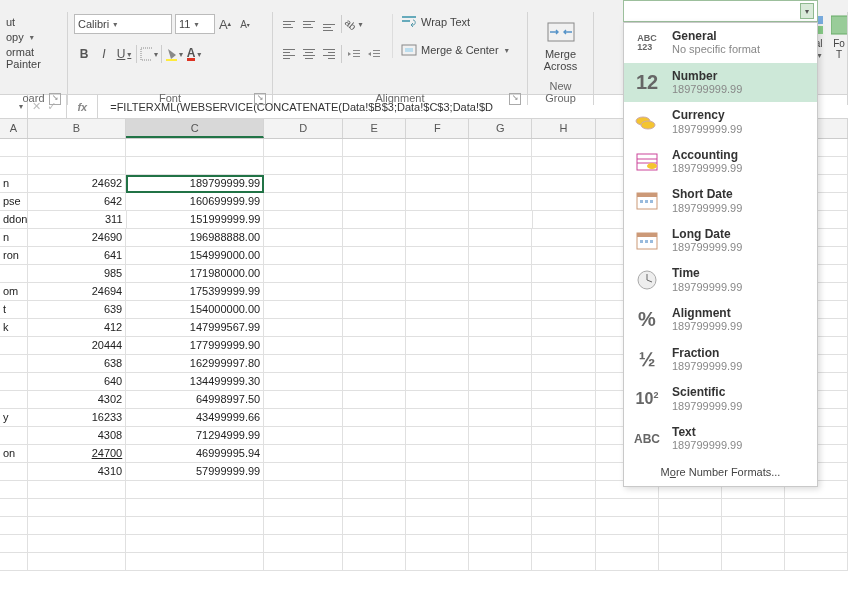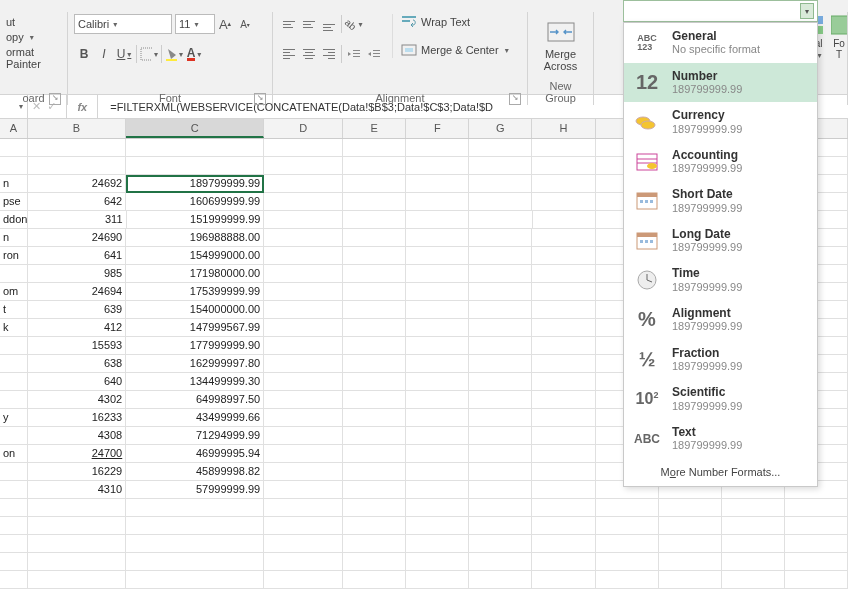--- a/index.html
+++ b/index.html
@@ -455,21 +455,21 @@
         <div class="cell" style="width: 64px;"></div>
         <div class="cell" style="width: 64px;"></div>
         <div class="cell" style="width: 64px;"></div>
         <div class="cell" style="width: 64px;"></div>
         <div class="cell" style="width: 64px;"></div>
         <div class="cell" style="width: 64px;"></div>
         <div class="cell" style="width: 64px;"></div>
       </div>
       <div class="row-data">
         <div class="cell" style="width: 28px;"></div>
-        <div class="cell right" style="width: 100px;">15593</div>
+        <div class="cell right" style="width: 100px;">20444</div>
         <div class="cell right" style="width: 140px;">177999999.90</div>
         <div class="cell" style="width: 80px;"></div>
         <div class="cell" style="width: 64px;"></div>
         <div class="cell" style="width: 64px;"></div>
         <div class="cell" style="width: 64px;"></div>
         <div class="cell" style="width: 64px;"></div>
         <div class="cell" style="width: 64px;"></div>
         <div class="cell" style="width: 64px;"></div>
         <div class="cell" style="width: 64px;"></div>
         <div class="cell" style="width: 64px;"></div>
@@ -541,34 +541,20 @@
         <div class="cell" style="width: 64px;"></div>
         <div class="cell" style="width: 64px;"></div>
         <div class="cell" style="width: 64px;"></div>
         <div class="cell" style="width: 64px;"></div>
         <div class="cell" style="width: 64px;"></div>
       </div>
       <div class="row-data">
         <div class="cell" style="width: 28px;">on</div>
         <div class="cell right" style="width: 100px; text-decoration: underline;">24700</div>
         <div class="cell right" style="width: 140px;">46999995.94</div>
-        <div class="cell" style="width: 80px;"></div>
-        <div class="cell" style="width: 64px;"></div>
-        <div class="cell" style="width: 64px;"></div>
-        <div class="cell" style="width: 64px;"></div>
-        <div class="cell" style="width: 64px;"></div>
-        <div class="cell" style="width: 64px;"></div>
-        <div class="cell" style="width: 64px;"></div>
-        <div class="cell" style="width: 64px;"></div>
-        <div class="cell" style="width: 64px;"></div>
-      </div>
-      <div class="row-data">
-        <div class="cell" style="width: 28px;"></div>
-        <div class="cell right" style="width: 100px;">16229</div>
-        <div class="cell right" style="width: 140px;">45899998.82</div>
         <div class="cell" style="width: 80px;"></div>
         <div class="cell" style="width: 64px;"></div>
         <div class="cell" style="width: 64px;"></div>
         <div class="cell" style="width: 64px;"></div>
         <div class="cell" style="width: 64px;"></div>
         <div class="cell" style="width: 64px;"></div>
         <div class="cell" style="width: 64px;"></div>
         <div class="cell" style="width: 64px;"></div>
         <div class="cell" style="width: 64px;"></div>
       </div>

